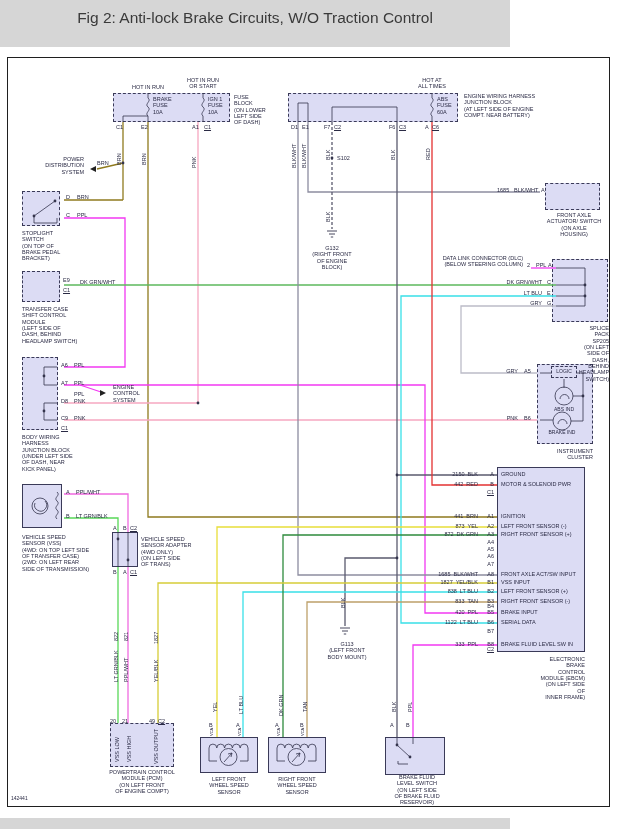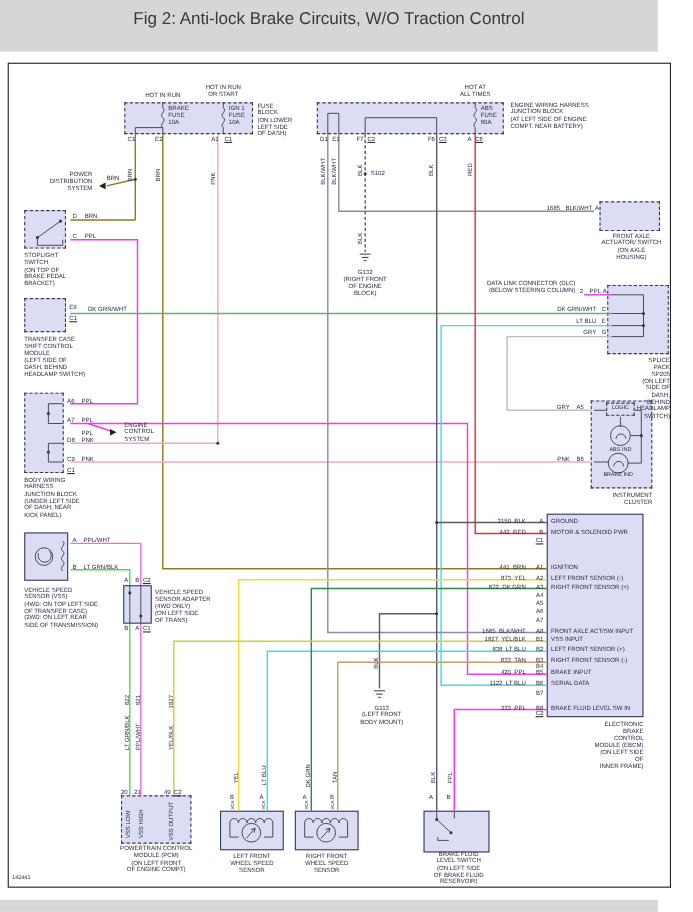--- a/index.html
+++ b/index.html
@@ -1,18 +1,18 @@
 <!DOCTYPE html>
 <html><head>
 <meta charset="utf-8">
 <style>
   html,body{margin:0;padding:0;background:#ffffff;}
   #stage{position:relative;width:630px;height:829px;background:#fff;overflow:hidden;
          font-family:"Liberation Sans",sans-serif;}
-  .band{position:absolute;left:0;width:598px;background:#d6d6d6;}
+  .band{position:absolute;left:0;width:510px;background:#d6d6d6;}
   #hdr{top:0;height:47px;}
   #ftr{top:818px;height:11px;}
   .title{position:absolute;left:50%;top:9px;transform:translateX(-50%);
          font-size:15.5px;color:#3a3a3a;white-space:nowrap;}
   #panel{position:absolute;left:7px;top:57px;width:601px;height:748px;background:#fff;
          border:1.5px solid #1f1f1f;z-index:1;}
   #boxes,#texts{position:absolute;left:0;top:0;width:630px;height:829px;}
   #boxes{z-index:2;} #texts{z-index:4;}
   #wires{position:absolute;left:0;top:0;z-index:3;}
   .box{position:absolute;background:#dcdcf4;border:1px solid #3a3a58;box-sizing:border-box;}

